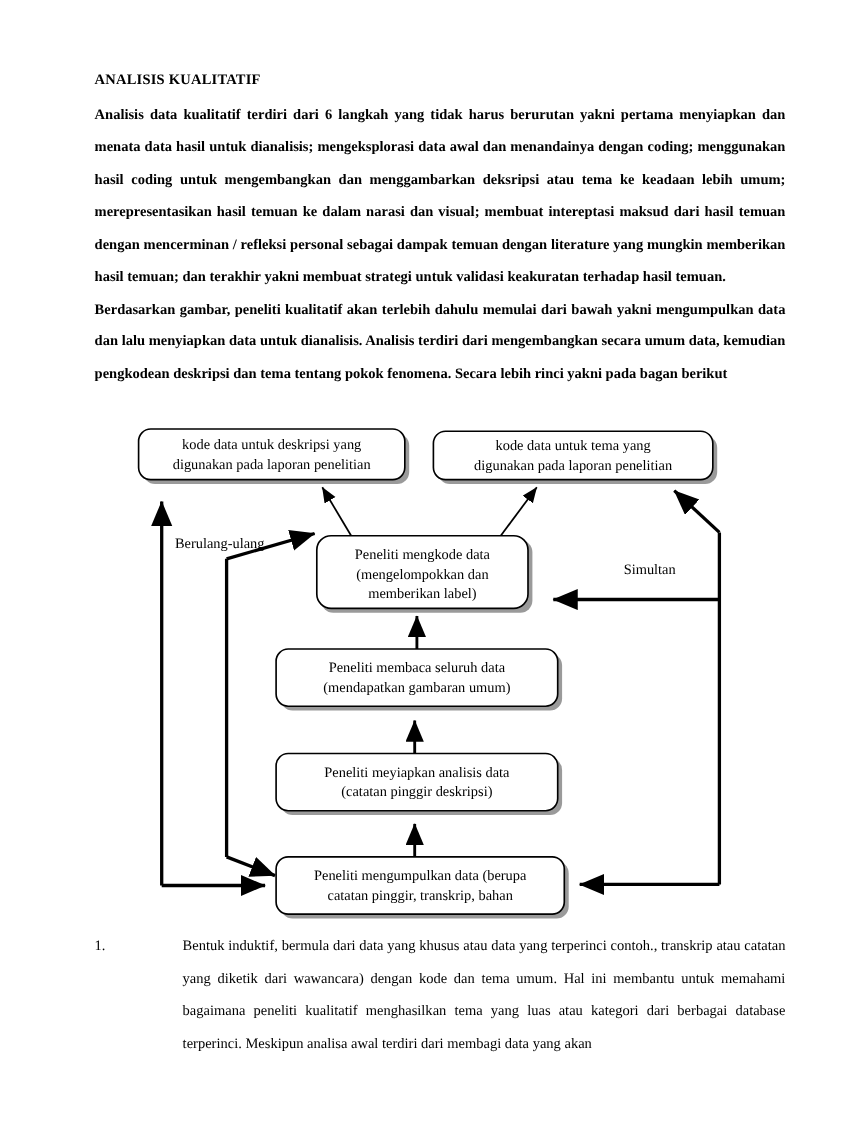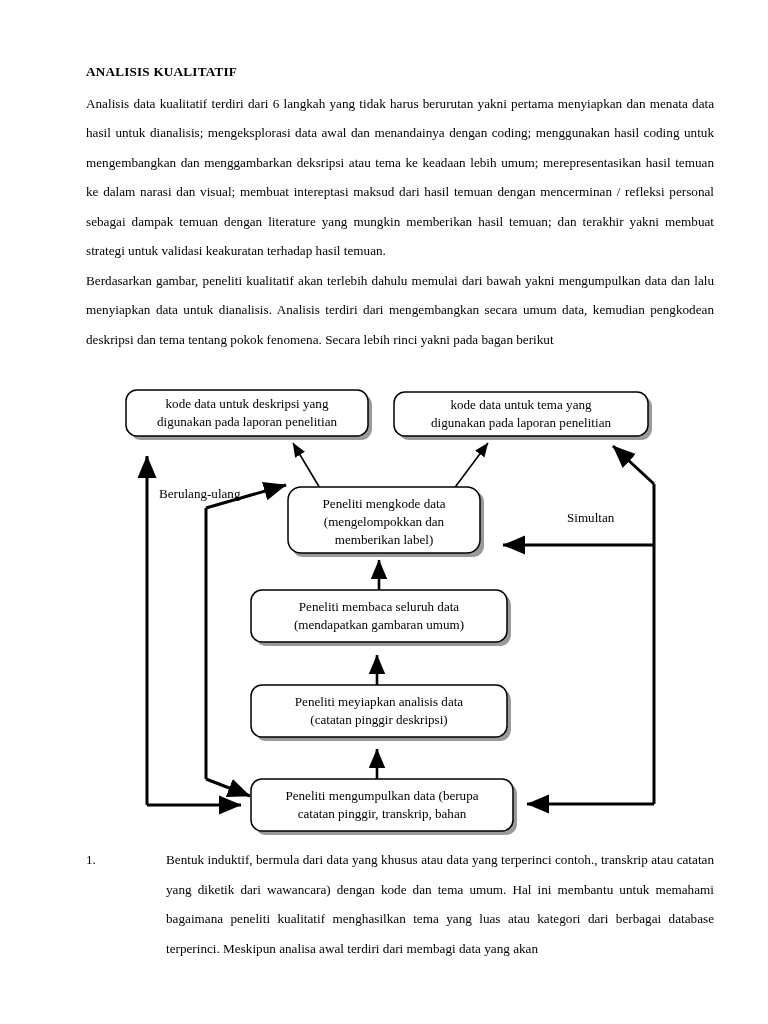--- a/index.html
+++ b/index.html
@@ -38,20 +38,21 @@
     margin: 0 0 9px 0;
     line-height: 1.2;
   }
 
   p.body {
     margin: 0;
     font-size: 13.2px;
     line-height: 29.5px;
     text-align: justify;
     text-justify: inter-word;
+    font-weight: bold;
   }
 
   
   .chart {
     position: absolute;
     left: 0;
     top: 372px;
     width: 768px;
     height: 468px;
     text-decoration: underline;

